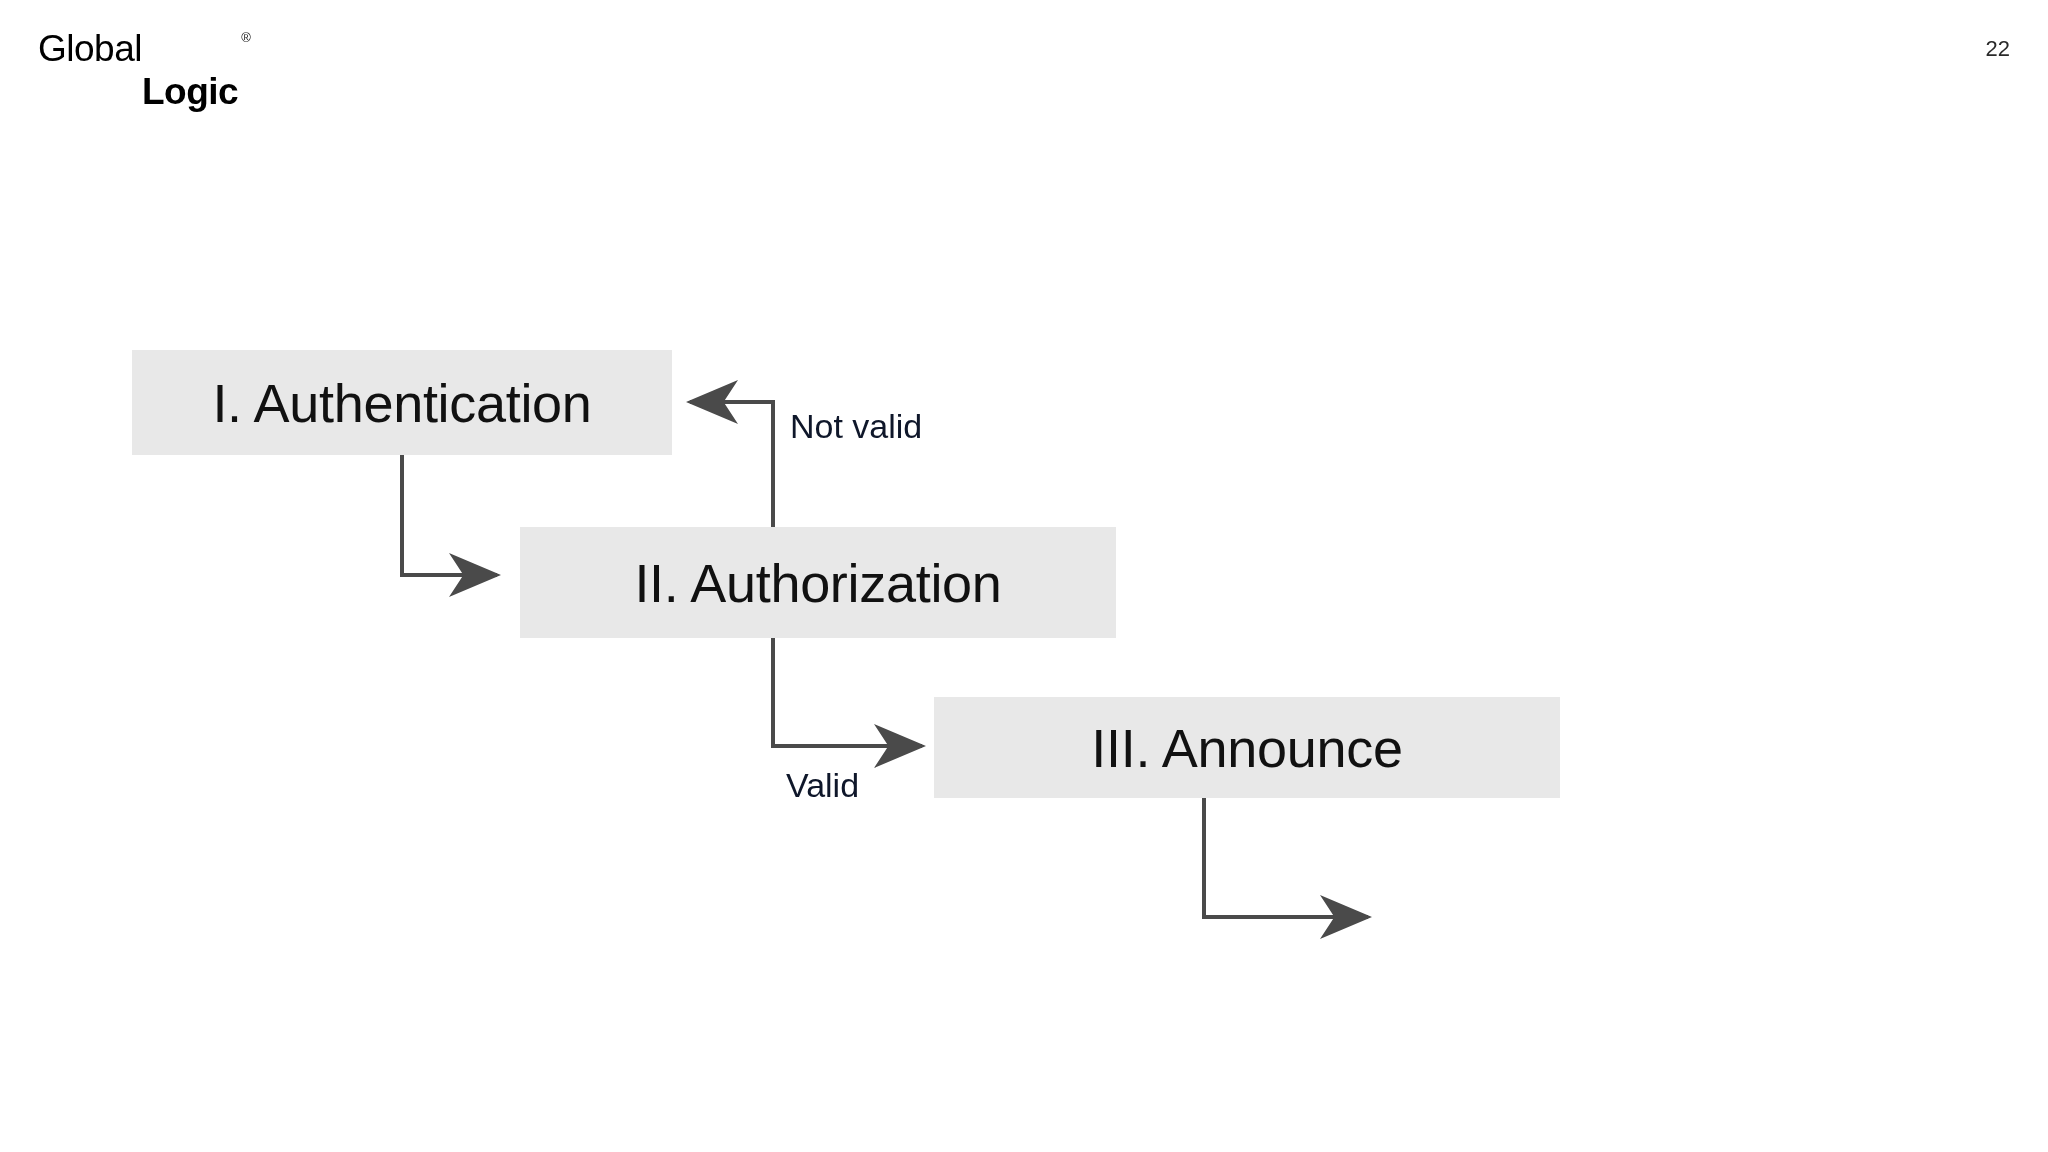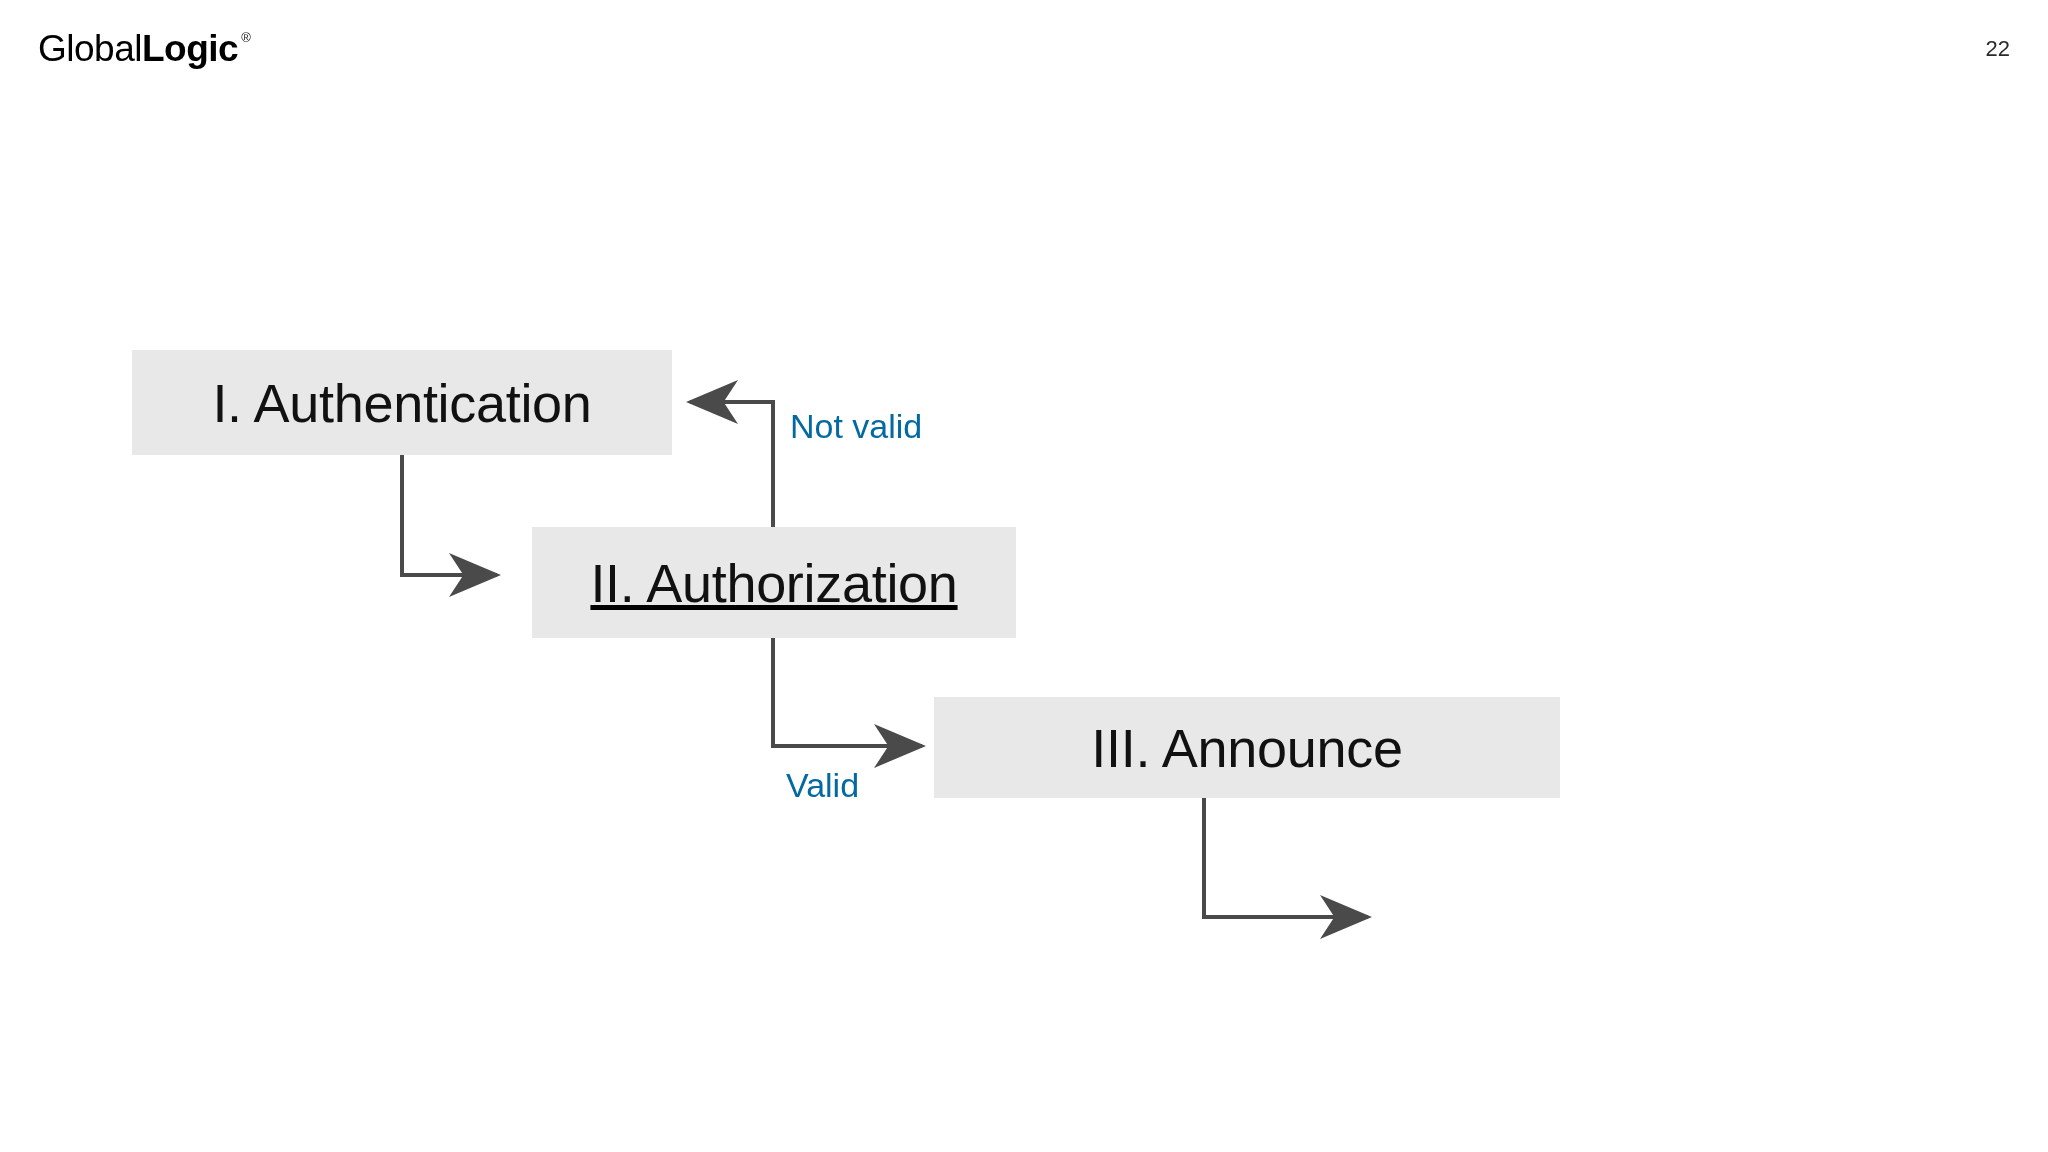--- a/index.html
+++ b/index.html
@@ -30,21 +30,21 @@
     align-items: flex-start;
     user-select: none;
   }
   #brand-logo .logo-word {
     font-size: 37px;
     line-height: 42px;
     color: #000000;
     letter-spacing: -0.5px;
   }
   #brand-logo .logo-light { font-weight: 400; }
-  #brand-logo .logo-bold  { font-weight: 700; }
+  #brand-logo .logo-bold  { font-weight: 700; margin-top: 43px; }
   #brand-logo .logo-tm {
     font-size: 13px;
     line-height: 13px;
     color: #1b1b1b;
     margin-left: 3px;
     margin-top: 3px;
   }
 
   #page-number {
     position: absolute;
@@ -93,29 +93,29 @@
   }
   .flow-box .flow-box-label {
     font-size: 54px;
     font-weight: 400;
     color: #111111;
     letter-spacing: -0.3px;
     white-space: nowrap;
   }
 
   #box-authentication { left: 132px;  top: 350px; width: 540px; height: 105px; }
-  #box-authorization  { left: 532px;  top: 527px; width: 484px; height: 111px; text-decoration: underline; }
+  #box-authorization  { left: 520px;  top: 527px; width: 596px; height: 111px; }
   #box-announce       { left: 934px;  top: 697px; width: 626px; height: 101px; }
   #box-communication  { left: 1380px; top: 868px; width: 540px; height: 100px; }
 
   .edge-label {
     position: absolute;
     font-size: 34px;
     font-weight: 400;
-    color: #0369a1;
+    color: #0f172a;
     white-space: nowrap;
   }
   #label-not-valid { left: 790px; top: 407px; }
   #label-valid     { left: 786px; top: 766px; }
 </style>
 </head>
 <body>
 
 <div id="slide">
 

